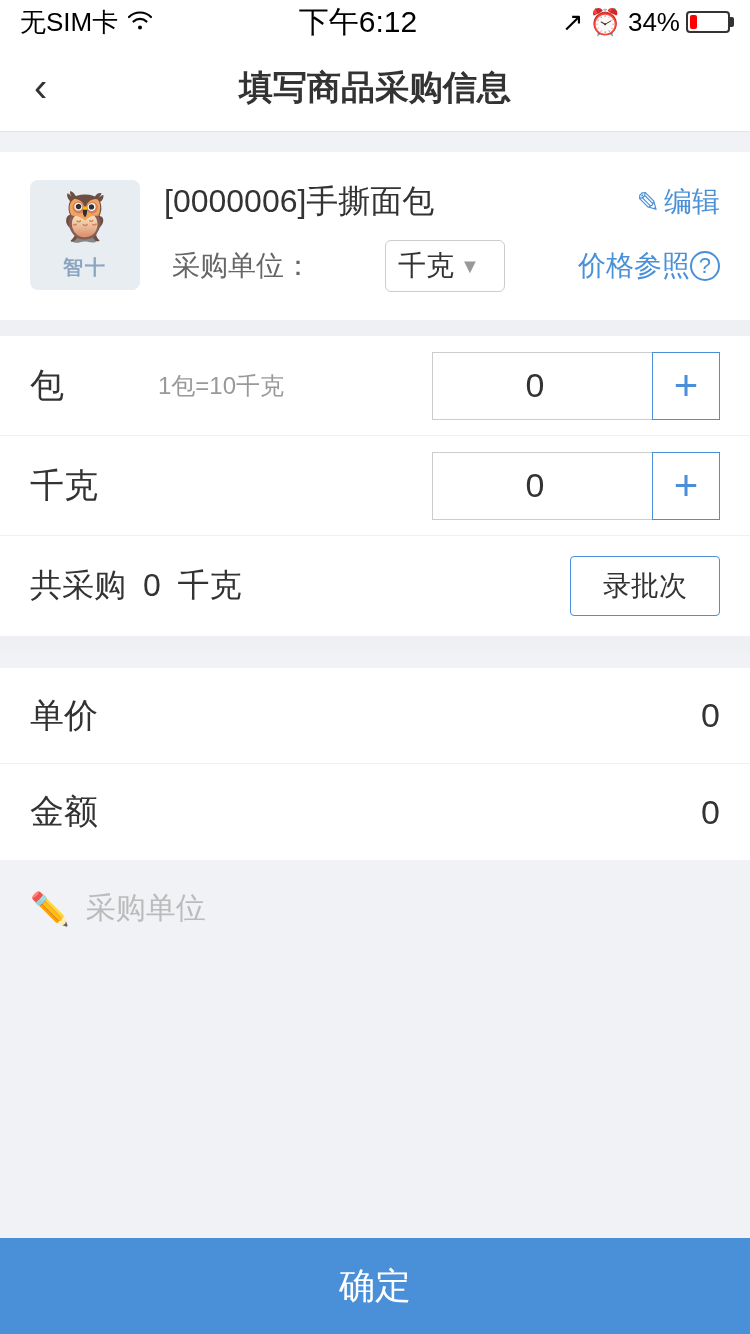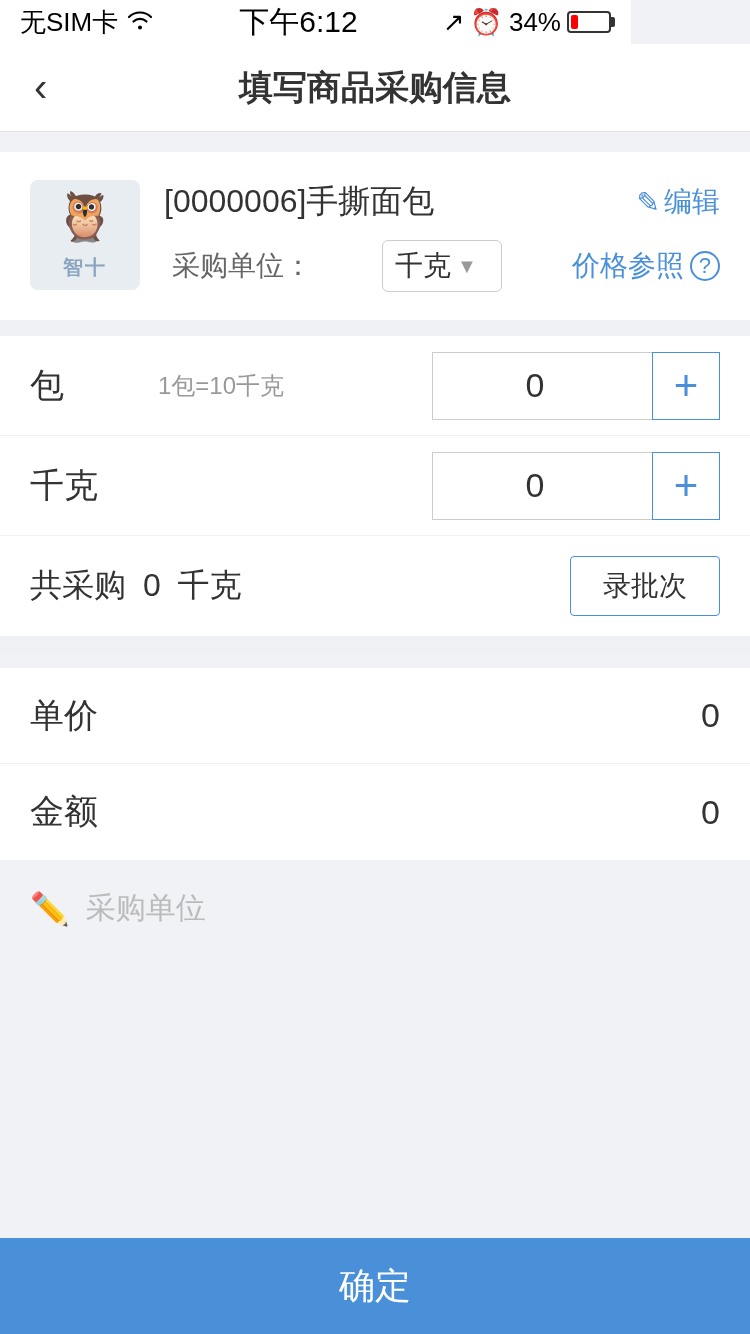--- a/index.html
+++ b/index.html
@@ -9,21 +9,21 @@
       min-height: 1334px;
       background: #f0f2f5;
       font-family: -apple-system, 'PingFang SC', 'Microsoft YaHei', sans-serif;
       font-size: 32px;
       color: #333;
       position: relative;
     }
 
     
     .status-bar {
-      width: 631px;
+      width: 750px;
       height: 44px;
       background: #fff;
       display: flex;
       align-items: center;
       justify-content: space-between;
       padding: 0 20px;
       font-size: 28px;
       color: #000;
     }
     .status-left {
@@ -179,21 +179,20 @@
     }
     .unit-select-arrow {
       font-size: 20px;
       color: #999;
     }
     .price-ref {
       color: #4a90d9;
       font-size: 28px;
       display: flex;
       align-items: center;
-      gap: 6px;
       cursor: pointer;
     }
     .price-ref-help {
       width: 30px;
       height: 30px;
       border: 2px solid #4a90d9;
       border-radius: 50%;
       display: flex;
       align-items: center;
       justify-content: center;

